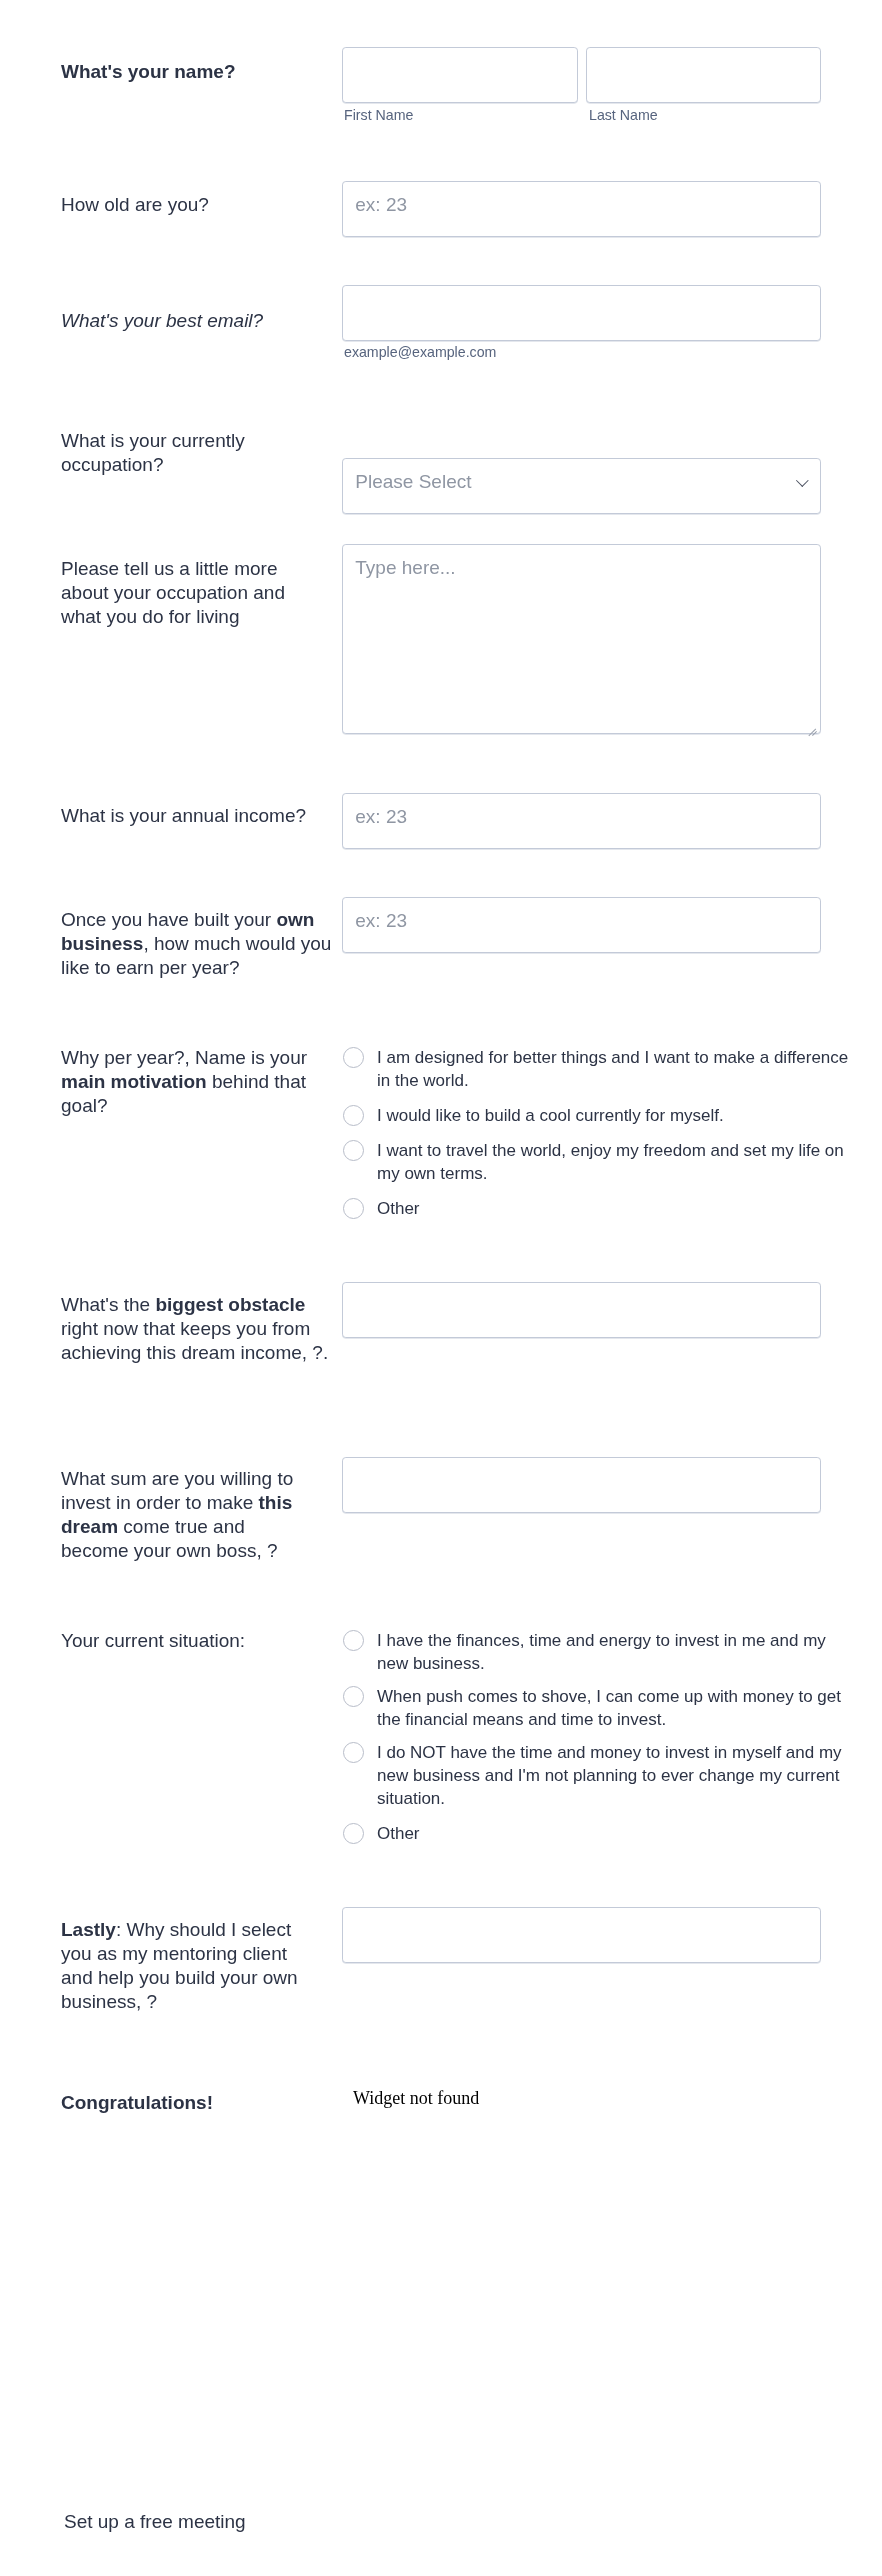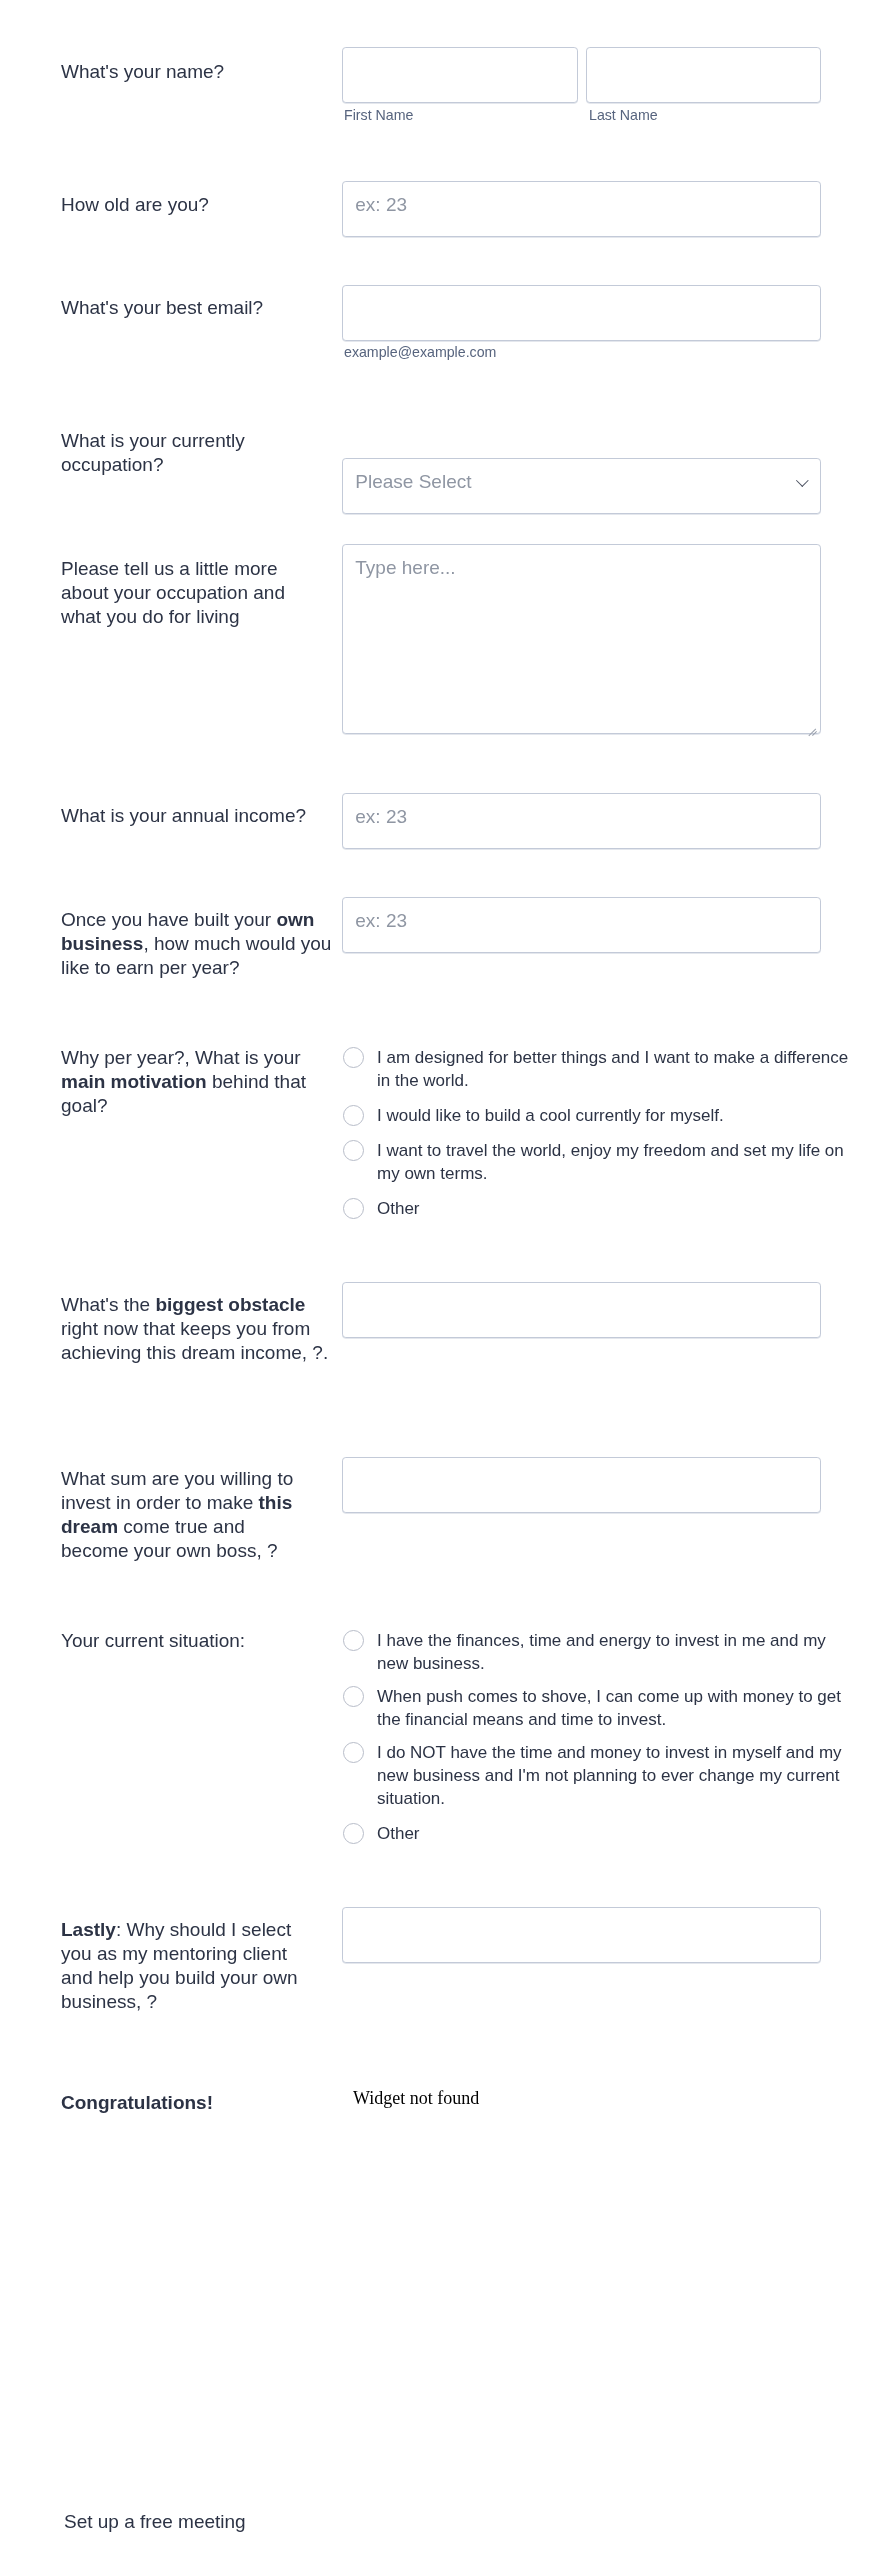--- a/index.html
+++ b/index.html
@@ -23,32 +23,32 @@
     .radio-circle { position: absolute; left: 0; top: 0.9px; width: 21px; height: 21px; box-sizing: border-box;
                     border: 0.9px solid #b8bdc9; border-radius: 50%; background: #fff; }
     .radio-text { position: absolute; left: 34px; top: 0; width: 474px; font-size: 17px; line-height: 23px; color: #2c3345; }
     .widget { position: absolute; left: 353px; top: 2088px; font-family: "Liberation Serif", "DejaVu Serif", serif;
               font-size: 18px; color: #000; line-height: 21px; }
     .cta { position: absolute; left: 64px; top: 2510px; font-size: 19px; line-height: 24px; color: #2c3345; }
   </style>
 </head>
 <body>
 
-<div class="q-label" style="top:60px;">What's your name?</div>
+<div class="q-label" style="top:60px;font-weight:bold;">What's your name?</div>
 <div class="field" style="left:342px; top:47px; width:236px;"></div>
 <div class="field" style="left:586px; top:47px; width:235px;"></div>
 <div class="sublabel" style="left:344px; top:107px;">First Name</div>
 <div class="sublabel" style="left:589px; top:107px;">Last Name</div>
 
 <div class="q-label" style="top:193px;">How old are you?</div>
 <div class="field" style="left:342px; top:181px; width:479px;">
   <span class="ph">ex: 23</span>
 </div>
 
-<div class="q-label" style="top:296px;">What's your best email?</div>
+<div class="q-label" style="top:309px;font-style:italic;">What's your best email?</div>
 <div class="field" style="left:342px; top:285px; width:479px;"></div>
 <div class="sublabel" style="left:344px; top:344px;">example@example.com</div>
 
 <div class="q-label" style="top:429px; width:237px;">What is your currently occupation?</div>
 <div class="field" style="left:342px; top:418px; width:479px;margin-top:40px;">
   <span class="ph">Please Select</span>
   <span class="chev"></span>
 </div>
 
 <div class="q-label" style="top:557px; width:261px;">Please tell us a little more about your occupation and what you do for living</div>
@@ -60,21 +60,21 @@
 <div class="q-label" style="top:804px;">What is your annual income?</div>
 <div class="field" style="left:342px; top:793px; width:479px;">
   <span class="ph">ex: 23</span>
 </div>
 
 <div class="q-label" style="top:908px;"><span>Once you have built your </span><b>own business</b><span>, how much would you like to earn per year?</span></div>
 <div class="field" style="left:342px; top:897px; width:479px;">
   <span class="ph">ex: 23</span>
 </div>
 
-<div class="q-label" style="top:1046px; width:266px;"><span>Why per year?, What is your </span><b>main motivation</b><span> behind that goal?</span></div>
+<div class="q-label" style="top:1046px; width:266px;"><span>Why per year?, Name is your </span><b>main motivation</b><span> behind that goal?</span></div>
 <div class="radio-opt" style="top:1046px;">
   <span class="radio-circle"></span>
   <span class="radio-text">I am designed for better things and I want to make a difference in the world.</span>
 </div>
 <div class="radio-opt" style="top:1104px;">
   <span class="radio-circle"></span>
   <span class="radio-text">I would like to build a cool currently for myself.</span>
 </div>
 <div class="radio-opt" style="top:1139px;">
   <span class="radio-circle"></span>

